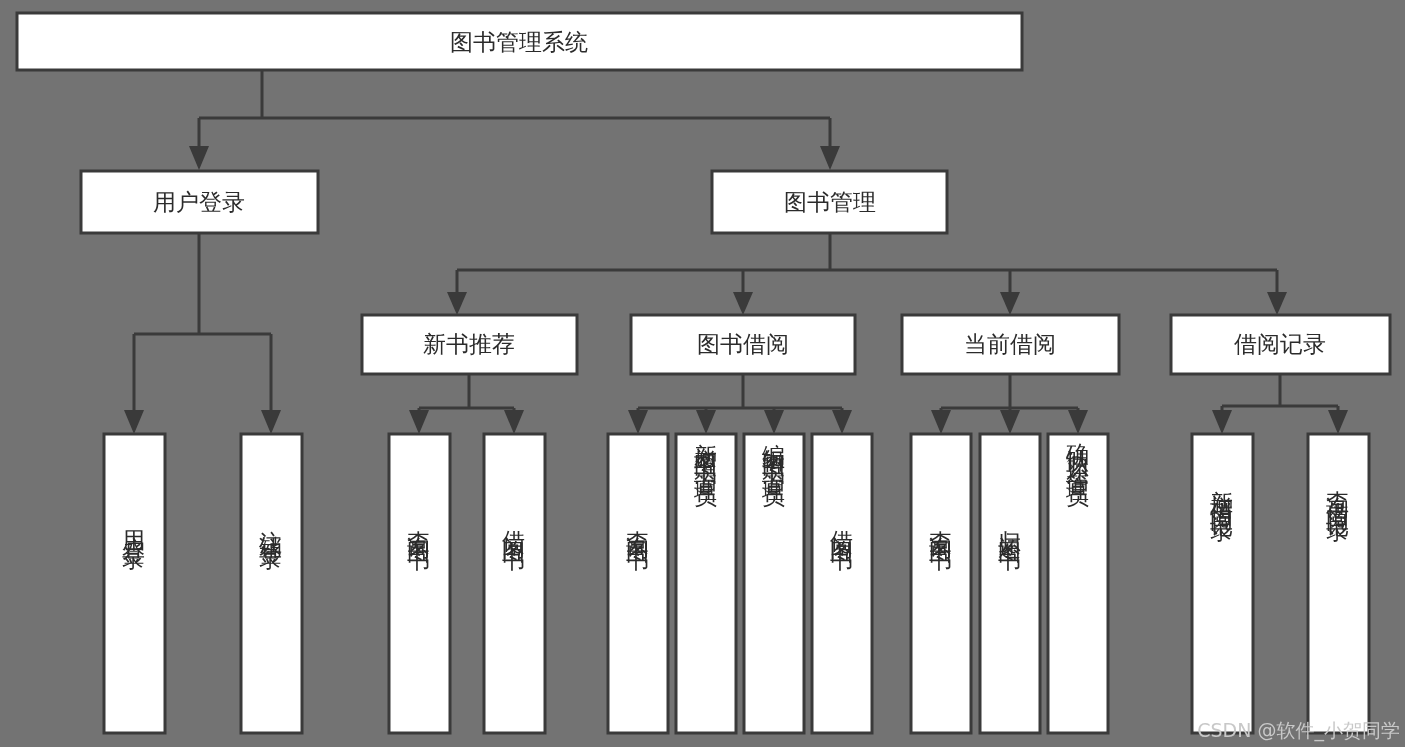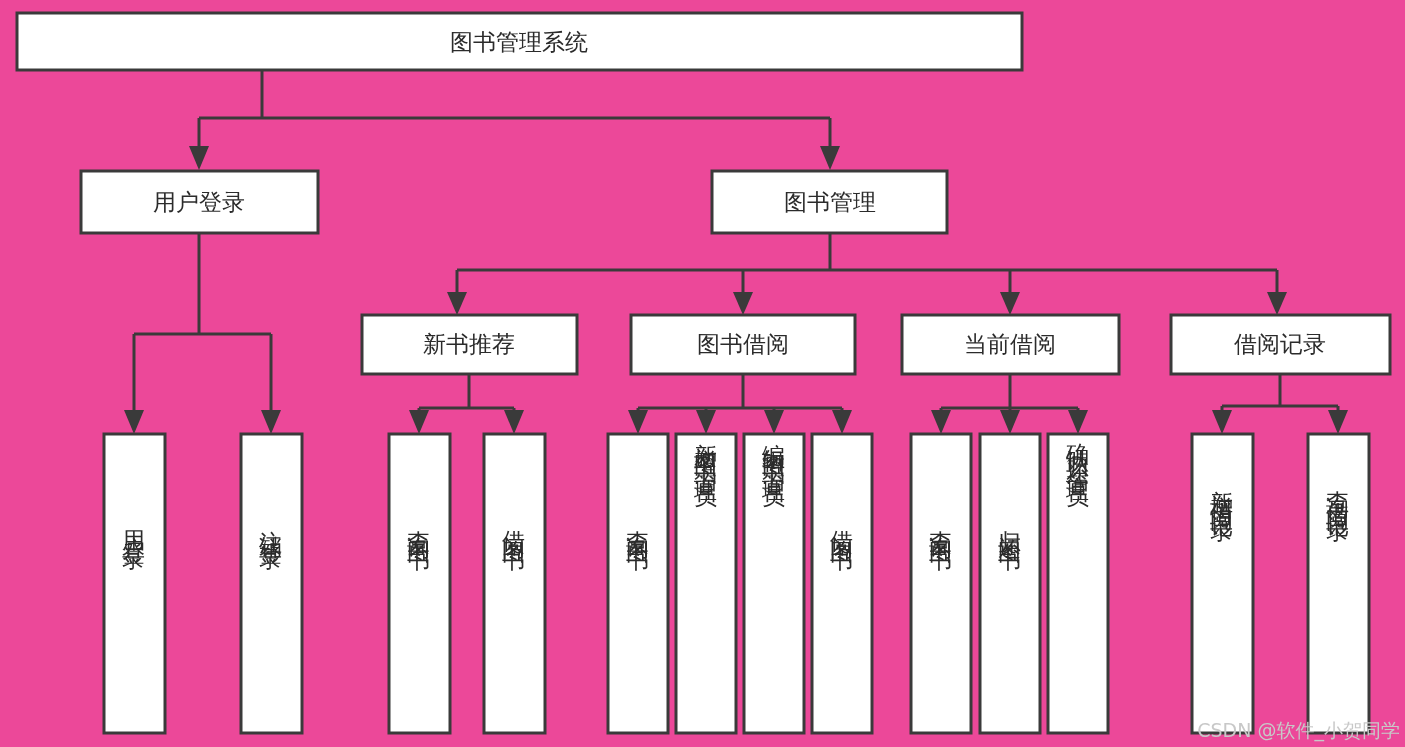--- a/index.html
+++ b/index.html
@@ -8,21 +8,21 @@
     padding: 0;
     background: #ffffff;
   }
   body {
     font-family: "DejaVu Sans", "Liberation Sans", sans-serif;
   }
   #diagram-root {
     position: relative;
     width: 1405px;
     height: 747px;
-    background: #ec4899;
+    background: #737373;
     overflow: hidden;
   }
   svg.diagram-canvas {
     position: absolute;
     left: 0;
     top: 0;
     width: 1405px;
     height: 747px;
     display: block;
   }

